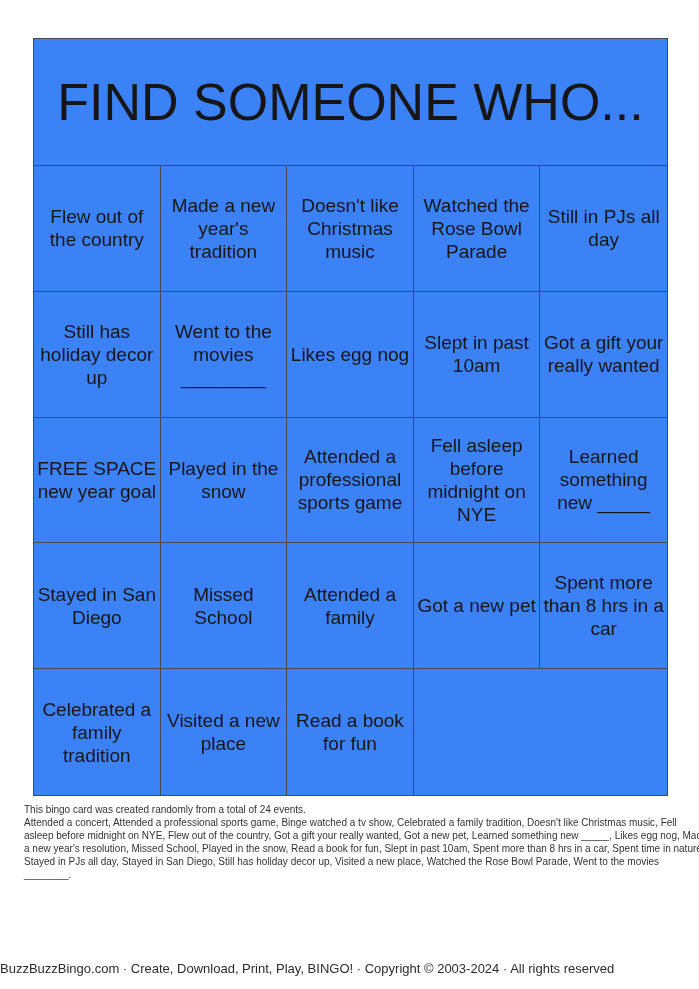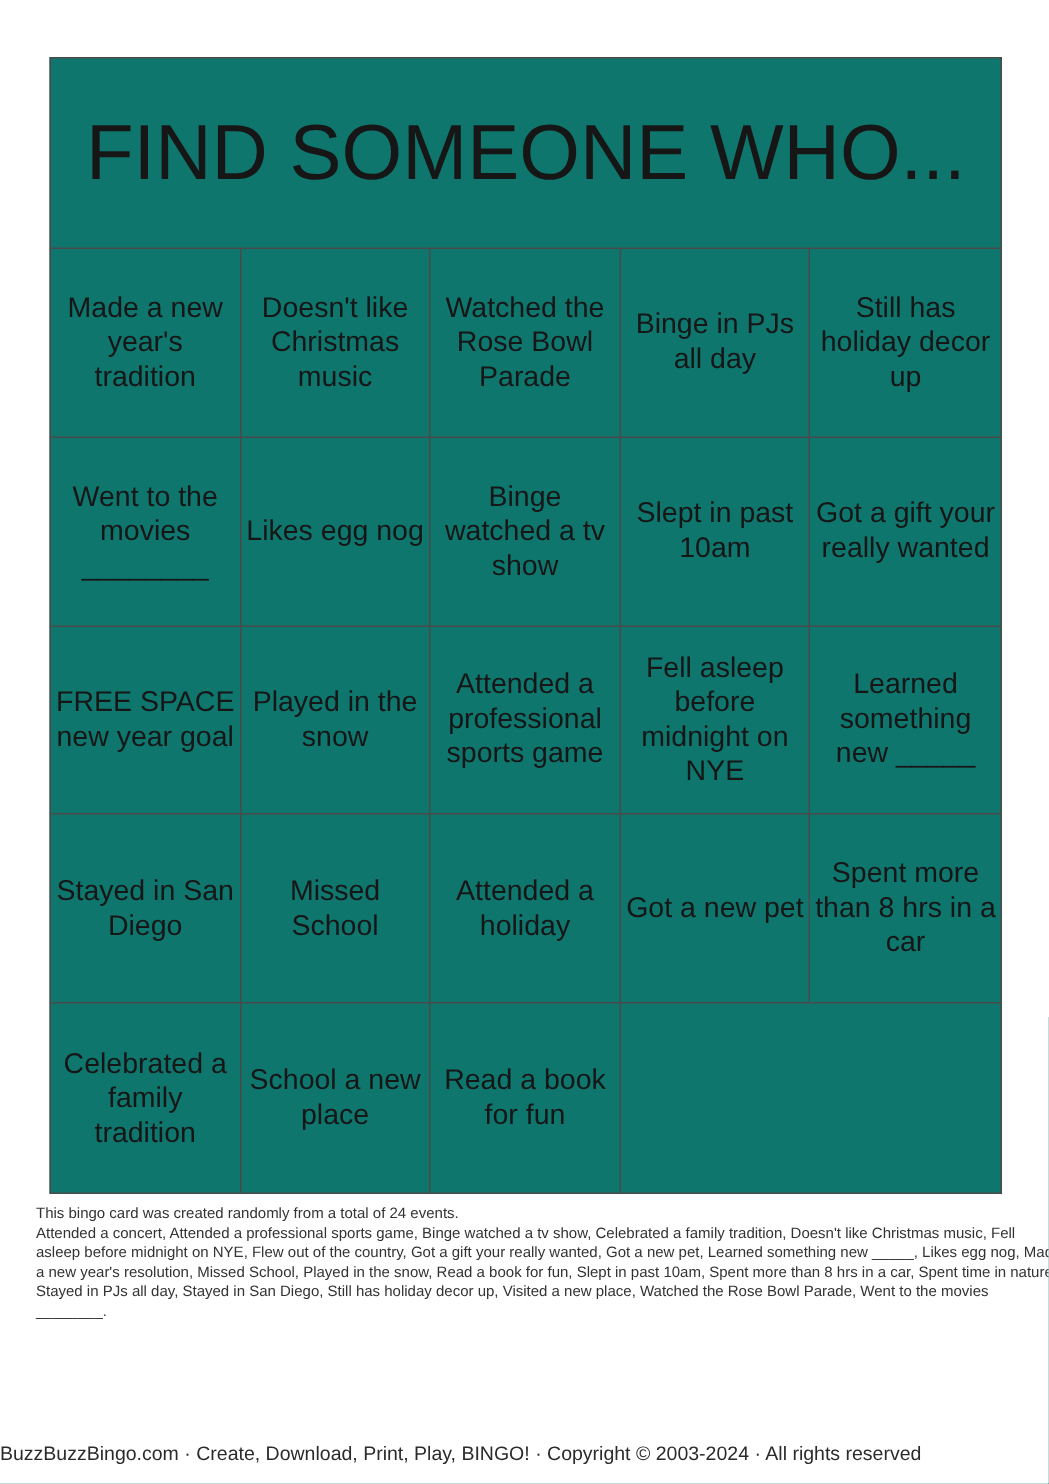--- a/index.html
+++ b/index.html
@@ -9,21 +9,21 @@
     font-family: "Liberation Sans", "DejaVu Sans", sans-serif;
     color: #1a1a1a;
   }
   .card {
     position: absolute;
     left: 33px;
     top: 38px;
     width: 635px;
     box-sizing: border-box;
     border: 1px solid #4a4a4a;
-    background: #0f766e;
+    background: #3b82f6;
   }
   .title-row {
     height: 126px;
     border-bottom: 1px solid #4a4a4a;
     display: flex;
     align-items: center;
     justify-content: center;
     font-size: 52px;
     letter-spacing: 0;
     color: #161616;
@@ -72,46 +72,46 @@
   .footer span { display: inline; }
 </style>
 </head>
 <body>
 
 <div class="card">
   <div class="title-row">
     <span>FIND SOMEONE WHO...</span>
   </div>
   <div class="grid">
+    <div class="cell">Flew out of the country</div>
     <div class="cell">Made a new year's tradition</div>
     <div class="cell">Doesn't like Christmas music</div>
     <div class="cell">Watched the Rose Bowl Parade</div>
-    <div class="cell">Binge in PJs all day</div>
+    <div class="cell">Still in PJs all day</div>
 
     <div class="cell">Still has holiday decor up</div>
     <div class="cell">Went to the movies ________</div>
     <div class="cell">Likes egg nog</div>
-    <div class="cell">Binge watched a tv show</div>
 
     <div class="cell">Slept in past 10am</div>
     <div class="cell">Got a gift your really wanted</div>
     <div class="cell">FREE SPACE new year goal</div>
     <div class="cell">Played in the snow</div>
     <div class="cell">Attended a professional sports game</div>
 
     <div class="cell">Fell asleep before midnight on NYE</div>
     <div class="cell">Learned something new _____</div>
     <div class="cell">Stayed in San Diego</div>
     <div class="cell">Missed School</div>
-    <div class="cell">Attended a holiday</div>
+    <div class="cell">Attended a family</div>
 
     <div class="cell">Got a new pet</div>
     <div class="cell">Spent more than 8 hrs in a car</div>
     <div class="cell">Celebrated a family tradition</div>
-    <div class="cell">School a new place</div>
+    <div class="cell">Visited a new place</div>
     <div class="cell">Read a book for fun</div>
   </div>
 </div>
 
 <div class="fineprint">
   <div>This bingo card was created randomly from a total of 24 events.</div>
   <div>Attended a concert, Attended a professional sports game, Binge watched a tv show, Celebrated a family tradition, Doesn't like Christmas music, Fell asleep before midnight on NYE, Flew out of the country, Got a gift your really wanted, Got a new pet, Learned something new _____, Likes egg nog, Made a new year's resolution, Missed School, Played in the snow, Read a book for fun, Slept in past 10am, Spent more than 8 hrs in a car, Spent time in nature, Stayed in PJs all day, Stayed in San Diego, Still has holiday decor up, Visited a new place, Watched the Rose Bowl Parade, Went to the movies ________.</div>
 </div>
 
 <div class="footer">

